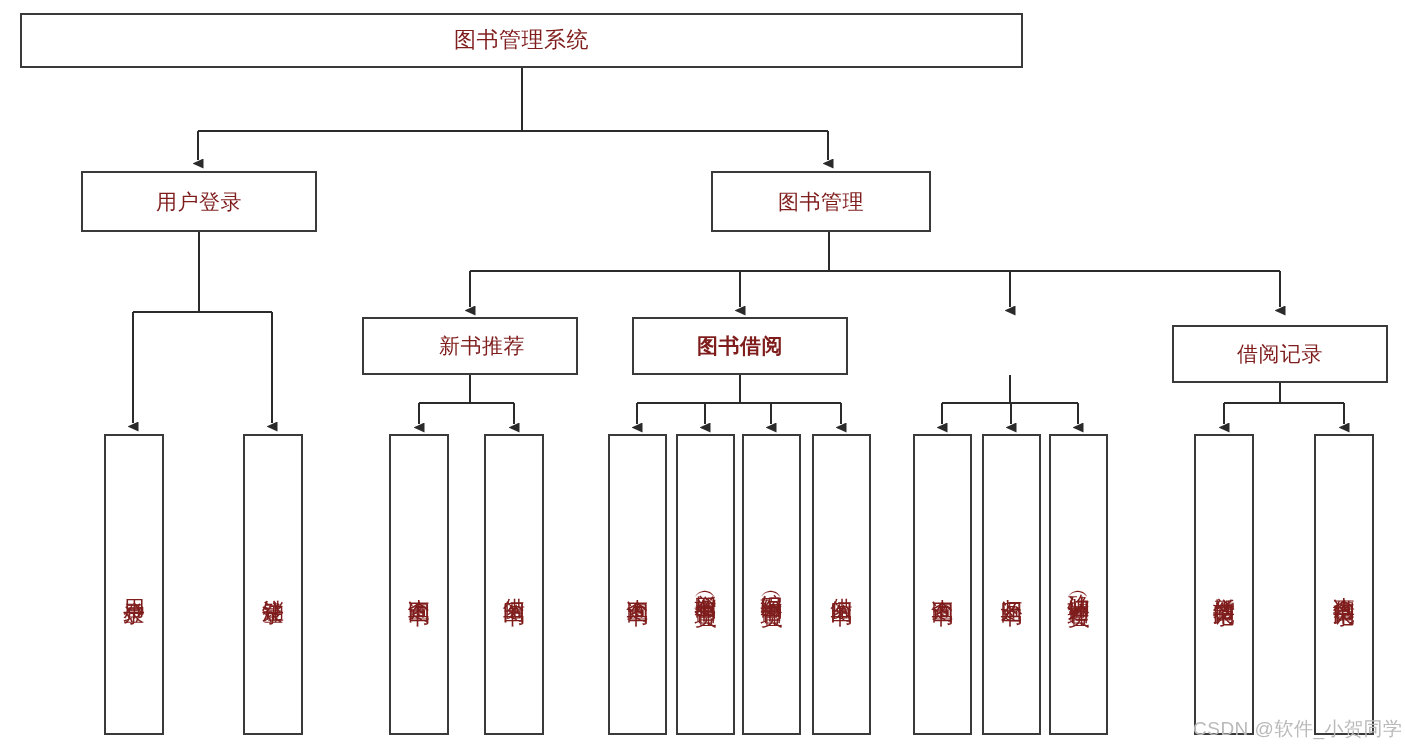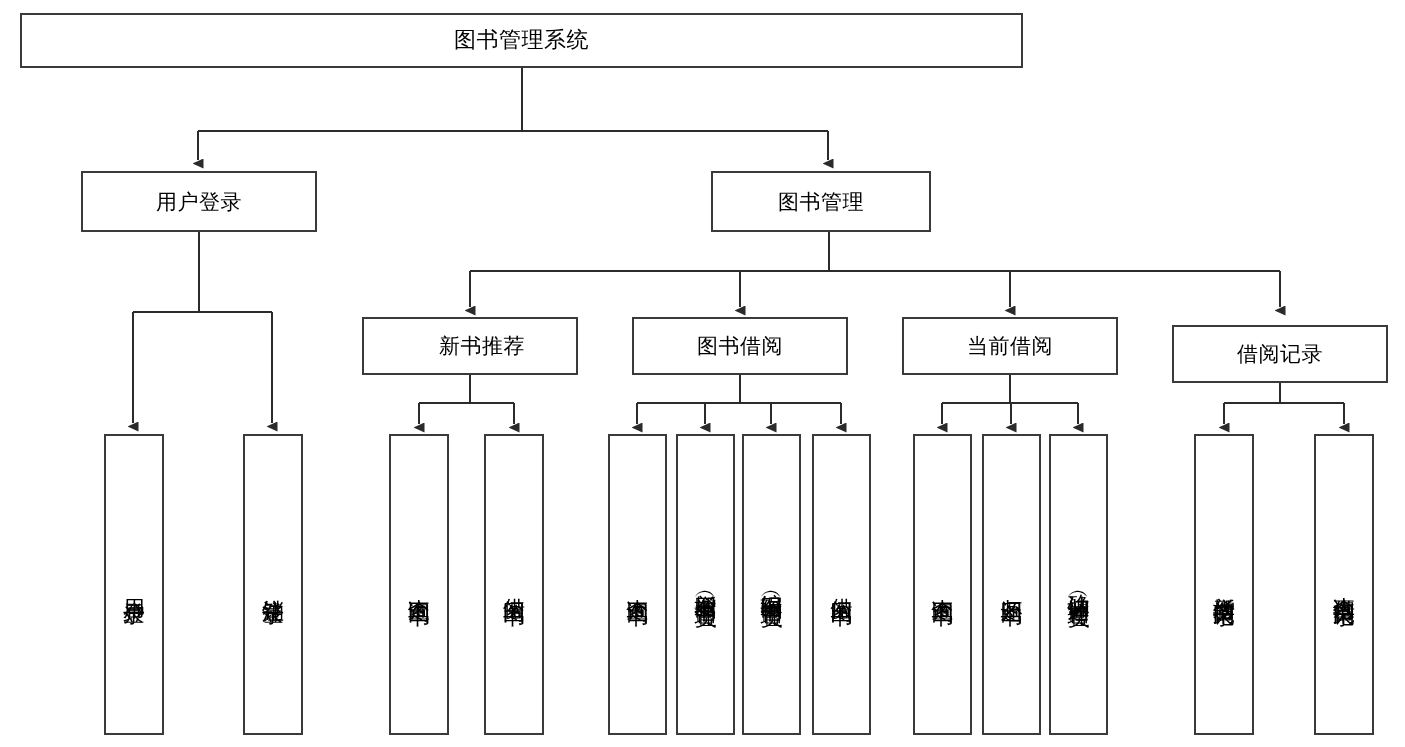--- a/index.html
+++ b/index.html
@@ -27,21 +27,21 @@
     pointer-events: none;
   }
   .node {
     position: absolute;
     box-sizing: border-box;
     background: #ffffff;
     border: 2px solid #3a3a3a;
     display: flex;
     align-items: center;
     justify-content: center;
-    color: #000000;
+    color: #7f1d1d;
     line-height: 1.12;
     text-align: center;
   }
   .node-label {
     display: block;
     white-space: pre-line;
   }
   
   .node.horiz .node-label {
     writing-mode: horizontal-tb;
@@ -136,25 +136,22 @@
   <div class="node horiz" style="left: 81px; top: 171px; width: 236px; height: 61px;">
     <span class="node-label">用户登录</span>
   </div>
   <div class="node horiz" style="left: 711px; top: 171px; width: 220px; height: 61px;">
     <span class="node-label">图书管理</span>
   </div>
 
   <div class="node horiz" style="left: 362px; top: 317px; width: 216px; height: 58px; padding-left: 24px;">
     <span class="node-label">新书推荐</span>
   </div>
-  <div class="node horiz" style="left: 632px; top: 317px; width: 216px; height: 58px;">
+  <div class="node horiz" style="left: 632px; top: 317px; width: 216px; height: 58px; font-weight: bold;">
     <span class="node-label">图书借阅</span>
-  </div>
-  <div class="node horiz" style="left: 902px; top: 317px; width: 216px; height: 58px;">
-    <span class="node-label">当前借阅</span>
   </div>
   <div class="node horiz" style="left: 1172px; top: 325px; width: 216px; height: 58px;">
     <span class="node-label">借阅记录</span>
   </div>
 
   <div class="node vert" style="left: 104px; top: 434px; width: 60px; height: 301px;">
     <span class="node-label">用户登录</span>
   </div>
   <div class="node vert" style="left: 243px; top: 434px; width: 60px; height: 301px;">
     <span class="node-label">注销登录</span>
@@ -186,14 +183,15 @@
   <div class="node vert" style="left: 1049px; top: 434px; width: 59px; height: 301px;">
     <span class="node-label">确认归还（管理员）</span>
   </div>
   <div class="node vert" style="left: 1194px; top: 434px; width: 60px; height: 301px;">
     <span class="node-label">新增借阅记录</span>
   </div>
   <div class="node vert" style="left: 1314px; top: 434px; width: 60px; height: 301px;">
     <span class="node-label">查询借阅记录</span>
   </div>
 
+  <div id="watermark">CSDN @软件_小贺同学</div>
 
 </div>
 
 </body></html>

